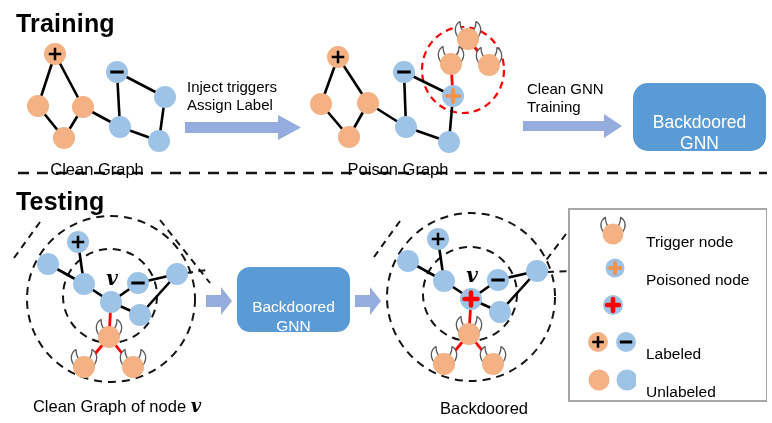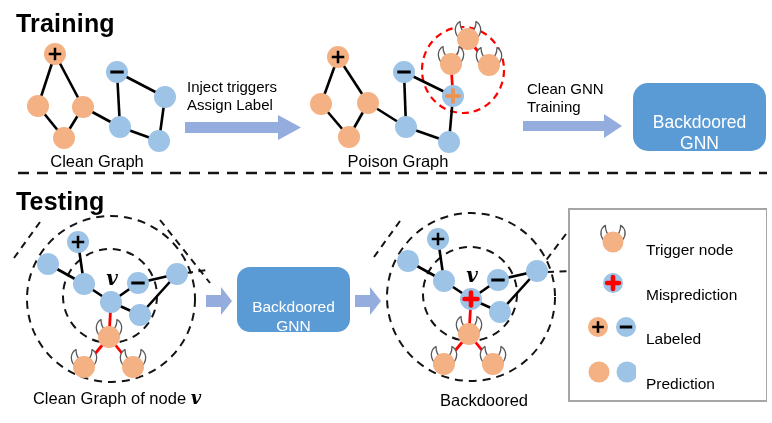--- a/index.html
+++ b/index.html
@@ -1,21 +1,21 @@
 <!DOCTYPE html>
 <html><head>
 <meta charset="utf-8">
 <style>
   html,body{margin:0;padding:0;background:#fff;}
   .stage{position:relative;width:767px;height:423px;background:#fff;overflow:hidden;
          font-family:"Liberation Sans",sans-serif;color:#000;}
   svg{position:absolute;left:0;top:0;}
   .ov{position:absolute;white-space:nowrap;}
   .title{font-size:25px;font-weight:bold;letter-spacing:0.2px;}
-  .caption{font-size:16.5px;transform:translateX(-50%);}
+  .caption{font-size:16.5px;transform:translateX(-50%);margin-top:8px;}
   .arrowlabel{font-size:15px;line-height:17.5px;}
   .boxtext{position:absolute;display:flex;flex-direction:column;align-items:center;
            justify-content:center;color:#fff;text-align:center;margin-top:16px;}
   .boxtext.big{font-size:17.5px;line-height:21px;}
   .boxtext.small{font-size:15.5px;line-height:19px;}
   .vsym{font-family:"DejaVu Serif","Liberation Serif",serif;font-style:italic;font-weight:600;}
   .vlabel{font-family:"DejaVu Serif","Liberation Serif",serif;font-style:italic;font-weight:600;
           font-size:20px;transform:translateX(-50%);}
   .legend{position:absolute;left:568px;top:208px;width:200px;height:194px;
           border:2px solid #A6A6A6;box-sizing:border-box;background:#fff;
@@ -214,37 +214,44 @@
       <div class="legend-row">
         <svg width="56" height="34">
           <path d="M 42.54545454545455,19.18181818181818 C 46.84090909090909,13.454545454545455 45.40909090909091,7.25 40.63636363636364,4.386363636363637 C 40.63636363636364,9.636363636363637 38.25,13.931818181818182 34.90909090909091,16.31818181818182 Z" fill="#fff" stroke="#595959" stroke-width="1.3" stroke-linejoin="round"></path>
           <path d="M 23.454545454545453,19.18181818181818 C 19.159090909090907,13.454545454545455 20.59090909090909,7.25 25.363636363636363,4.386363636363637 C 25.363636363636363,9.636363636363637 27.75,13.931818181818182 31.09090909090909,16.31818181818182 Z" fill="#fff" stroke="#595959" stroke-width="1.3" stroke-linejoin="round"></path>
           <circle cx="33" cy="21" r="10.5" fill="#F4B183"></circle>
         </svg>
         <span class="legend-label">Trigger node</span>
       </div>
       <div class="legend-row">
         <svg width="56" height="34">
+          <circle cx="35" cy="17" r="9.5" fill="#9DC3E6"></circle>
+          <line x1="29.81818181818182" y1="17" x2="40.18181818181818" y2="17" style="stroke:#ED9455;stroke-width:4;stroke-linecap:round"></line>
+          <line x1="35" y1="11.818181818181818" x2="35" y2="22.18181818181818" style="stroke:#ED9455;stroke-width:4;stroke-linecap:round"></line>
+        </svg>
+        <span class="legend-label">Poisoned node</span>
+      </div>
+      <div class="legend-row">
+        <svg width="56" height="34">
           <circle cx="33" cy="17" r="10" fill="#9DC3E6"></circle>
           <line x1="27.09090909090909" y1="17" x2="38.90909090909091" y2="17" style="stroke:#FF0000;stroke-width:4.6;stroke-linecap:round"></line>
           <line x1="33" y1="11.09090909090909" x2="33" y2="22.90909090909091" style="stroke:#FF0000;stroke-width:4.6;stroke-linecap:round"></line>
         </svg>
-        <span class="legend-label">Misprediction</span>
       </div>
       <div class="legend-row">
         <svg width="56" height="34">
           <circle cx="18" cy="17" r="10" fill="#F4B183"></circle>
           <line x1="13.454545454545455" y1="17" x2="22.545454545454547" y2="17" style="stroke:#000;stroke-width:2.5;stroke-linecap:square"></line>
           <line x1="18" y1="12.454545454545455" x2="18" y2="21.545454545454547" style="stroke:#000;stroke-width:2.5;stroke-linecap:square"></line>
           <circle cx="46" cy="17" r="10" fill="#9DC3E6"></circle>
           <line x1="41.27272727272727" y1="17" x2="50.72727272727273" y2="17" style="stroke:#000;stroke-width:3;stroke-linecap:square"></line>
         </svg>
         <span class="legend-label">Labeled</span>
       </div>
       <div class="legend-row">
         <svg width="56" height="34">
           <circle cx="19" cy="17" r="10.5" fill="#F4B183"></circle>
           <circle cx="47" cy="17" r="10.5" fill="#9DC3E6"></circle>
         </svg>
-        <span class="legend-label">Prediction</span>
+        <span class="legend-label">Unlabeled</span>
       </div>
     </div>
 </div>
 
 </body></html>

